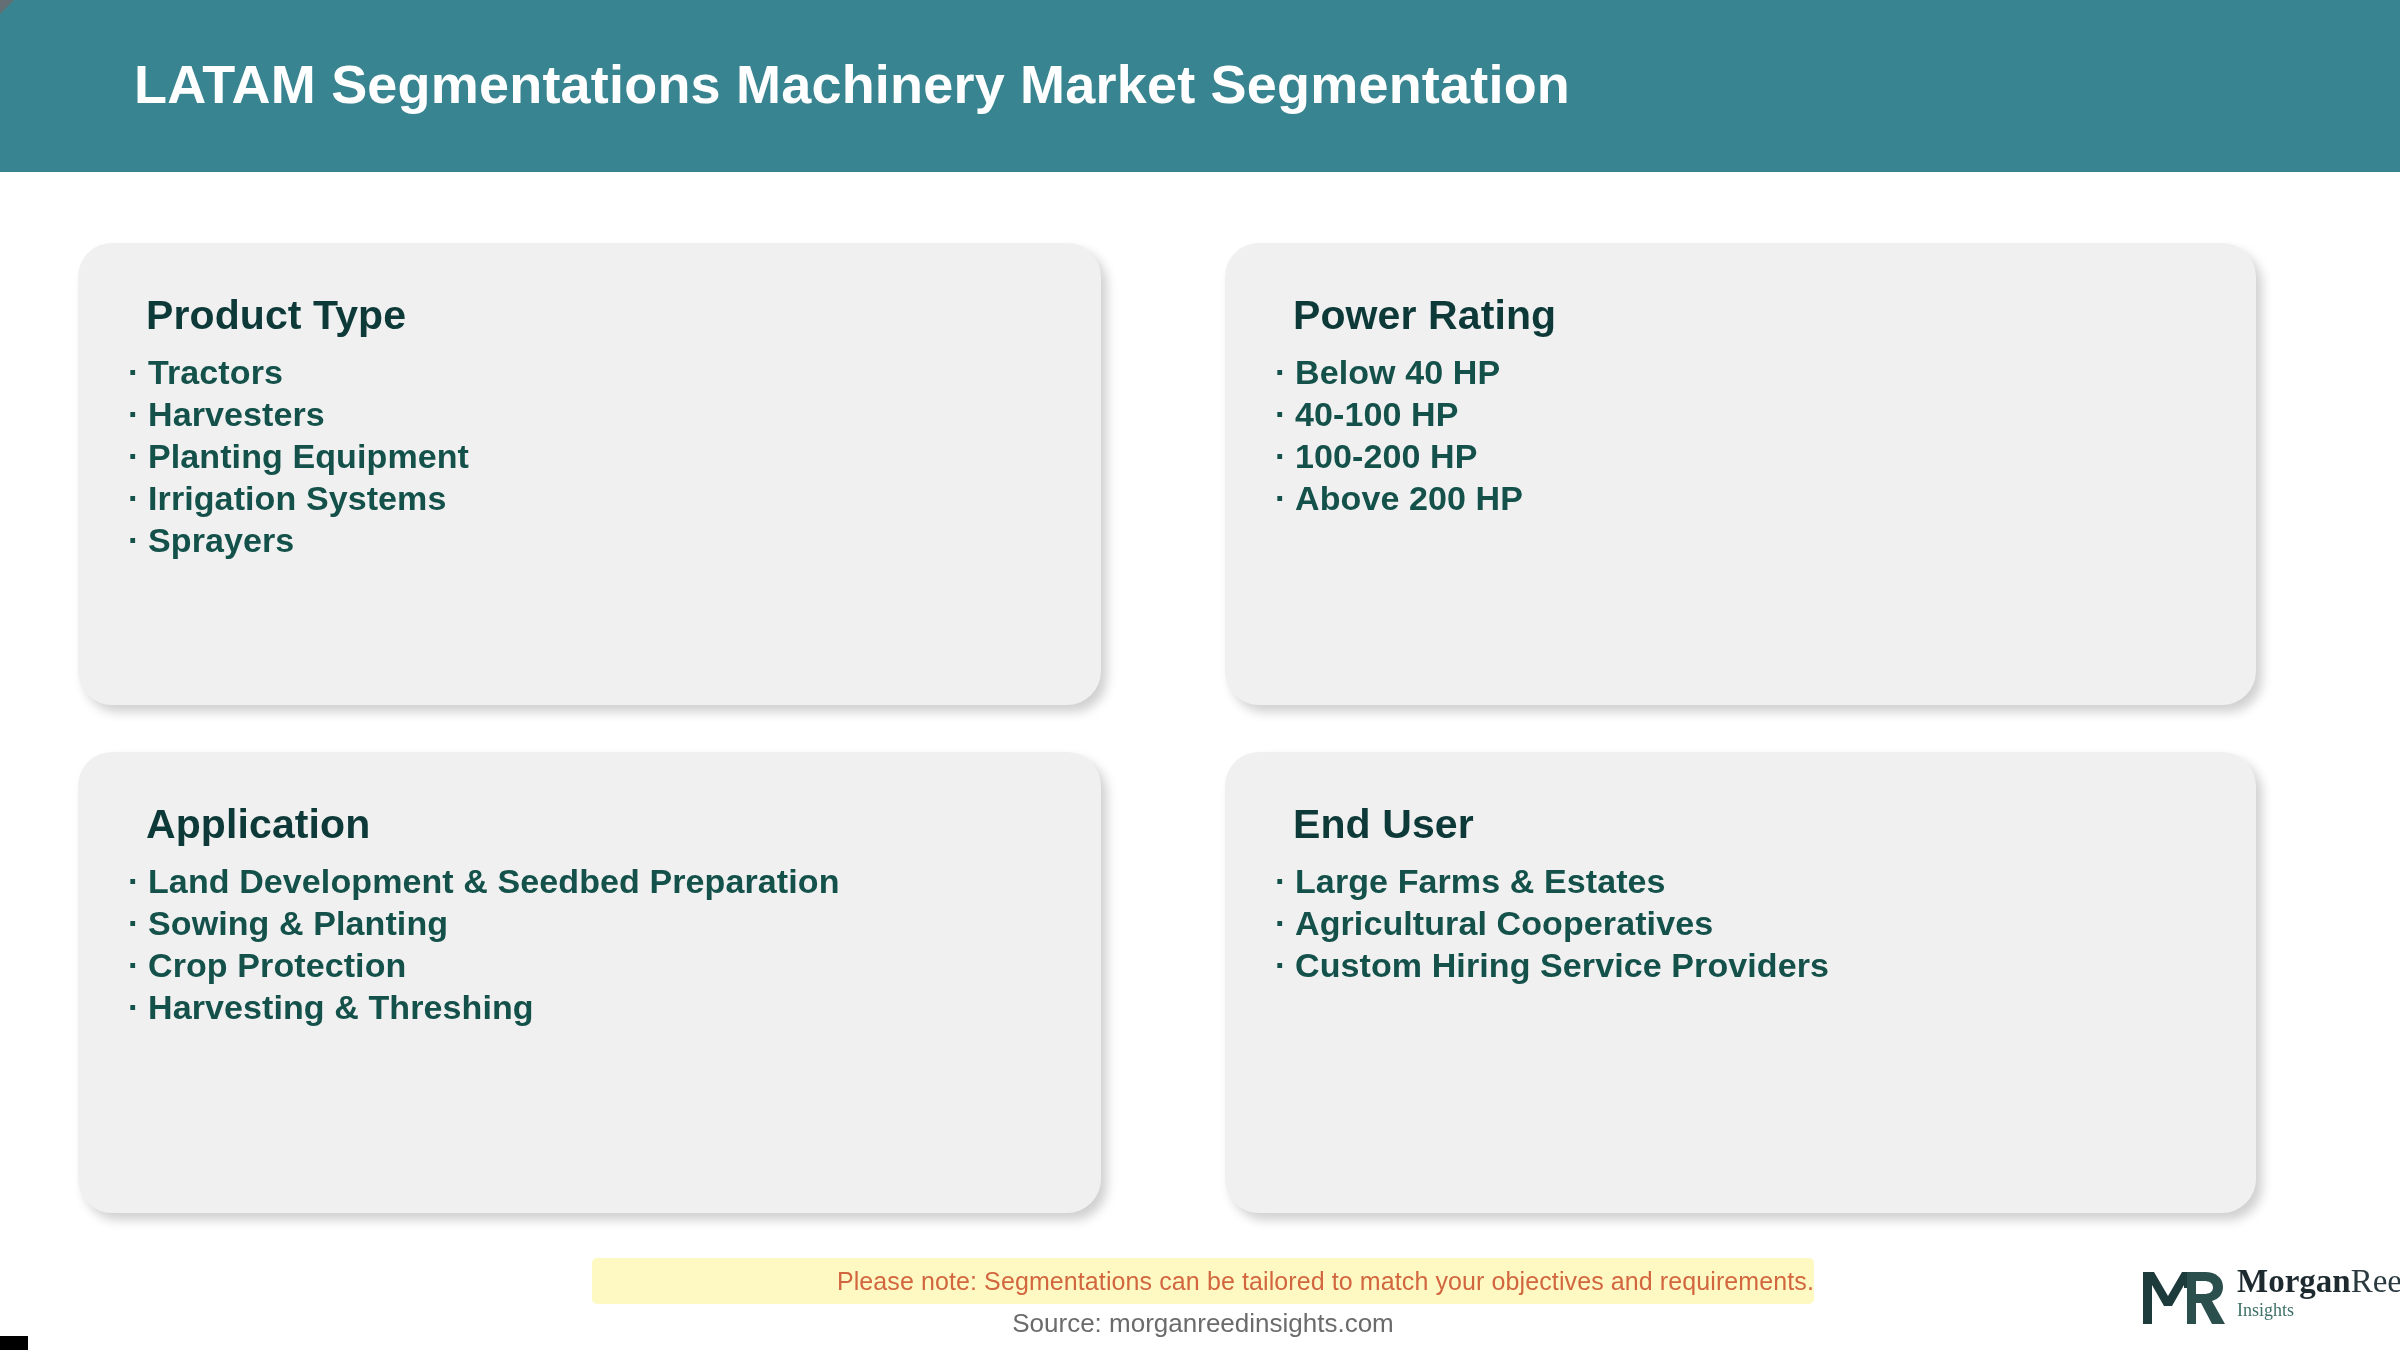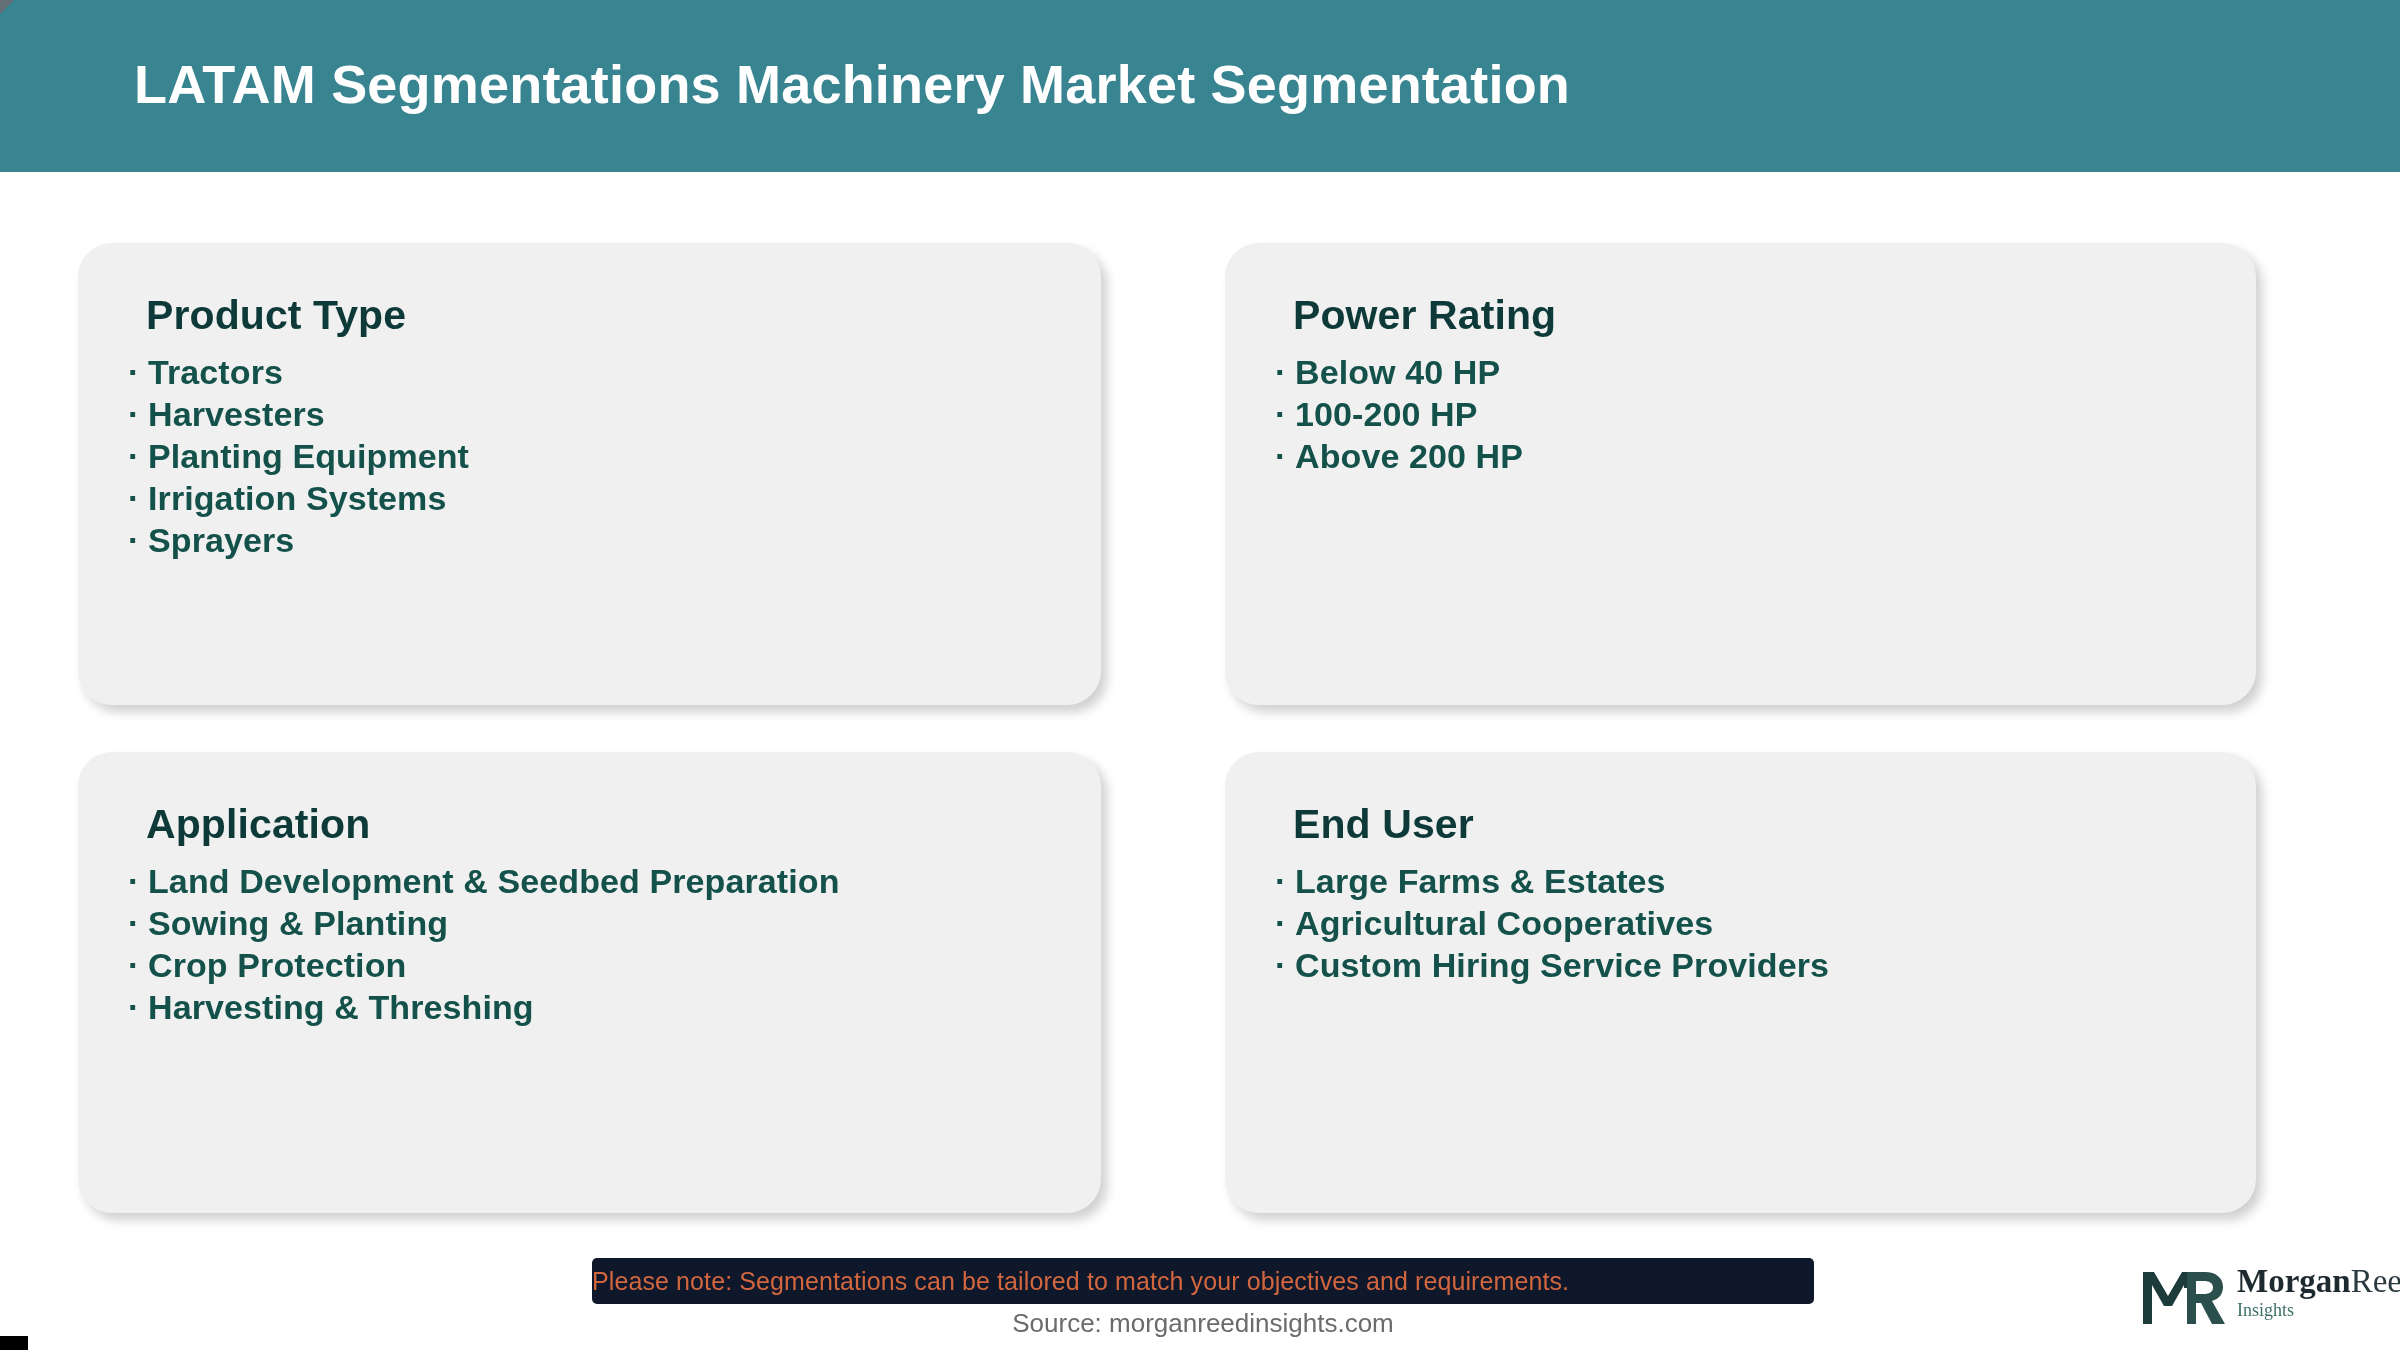--- a/index.html
+++ b/index.html
@@ -124,26 +124,26 @@
     color: #13514a;
   }
 
   
   .note-pill {
     position: absolute;
     left: 592px;
     top: 1258px;
     width: 1222px;
     height: 46px;
-    background: #0f172a;
+    background: #fef9c3;
     border-radius: 5px;
     box-sizing: border-box;
     display: flex;
     align-items: center;
-    justify-content: flex-start;
+    justify-content: flex-end;
   }
   .note-text {
     font-size: 25px;
     color: #d2663f;
     white-space: nowrap;
     letter-spacing: 0.1px;
   }
   
   .source-wrap {
     position: absolute;
@@ -221,20 +221,21 @@
         <li><span class="bullet">·</span><span>Planting Equipment</span></li>
         <li><span class="bullet">·</span><span>Irrigation Systems</span></li>
         <li><span class="bullet">·</span><span>Sprayers</span></li>
       </ul>
     </div>
 
     <div class="card c1">
       <div class="card-title">Power Rating</div>
       <ul class="card-list">
         <li><span class="bullet">·</span><span>Below 40 HP</span></li>
+        <li><span class="bullet">·</span><span>40-100 HP</span></li>
         <li><span class="bullet">·</span><span>100-200 HP</span></li>
         <li><span class="bullet">·</span><span>Above 200 HP</span></li>
       </ul>
     </div>
 
     <div class="card c2">
       <div class="card-title">Application</div>
       <ul class="card-list">
         <li><span class="bullet">·</span><span>Land Development &amp; Seedbed Preparation</span></li>
         <li><span class="bullet">·</span><span>Sowing &amp; Planting</span></li>

